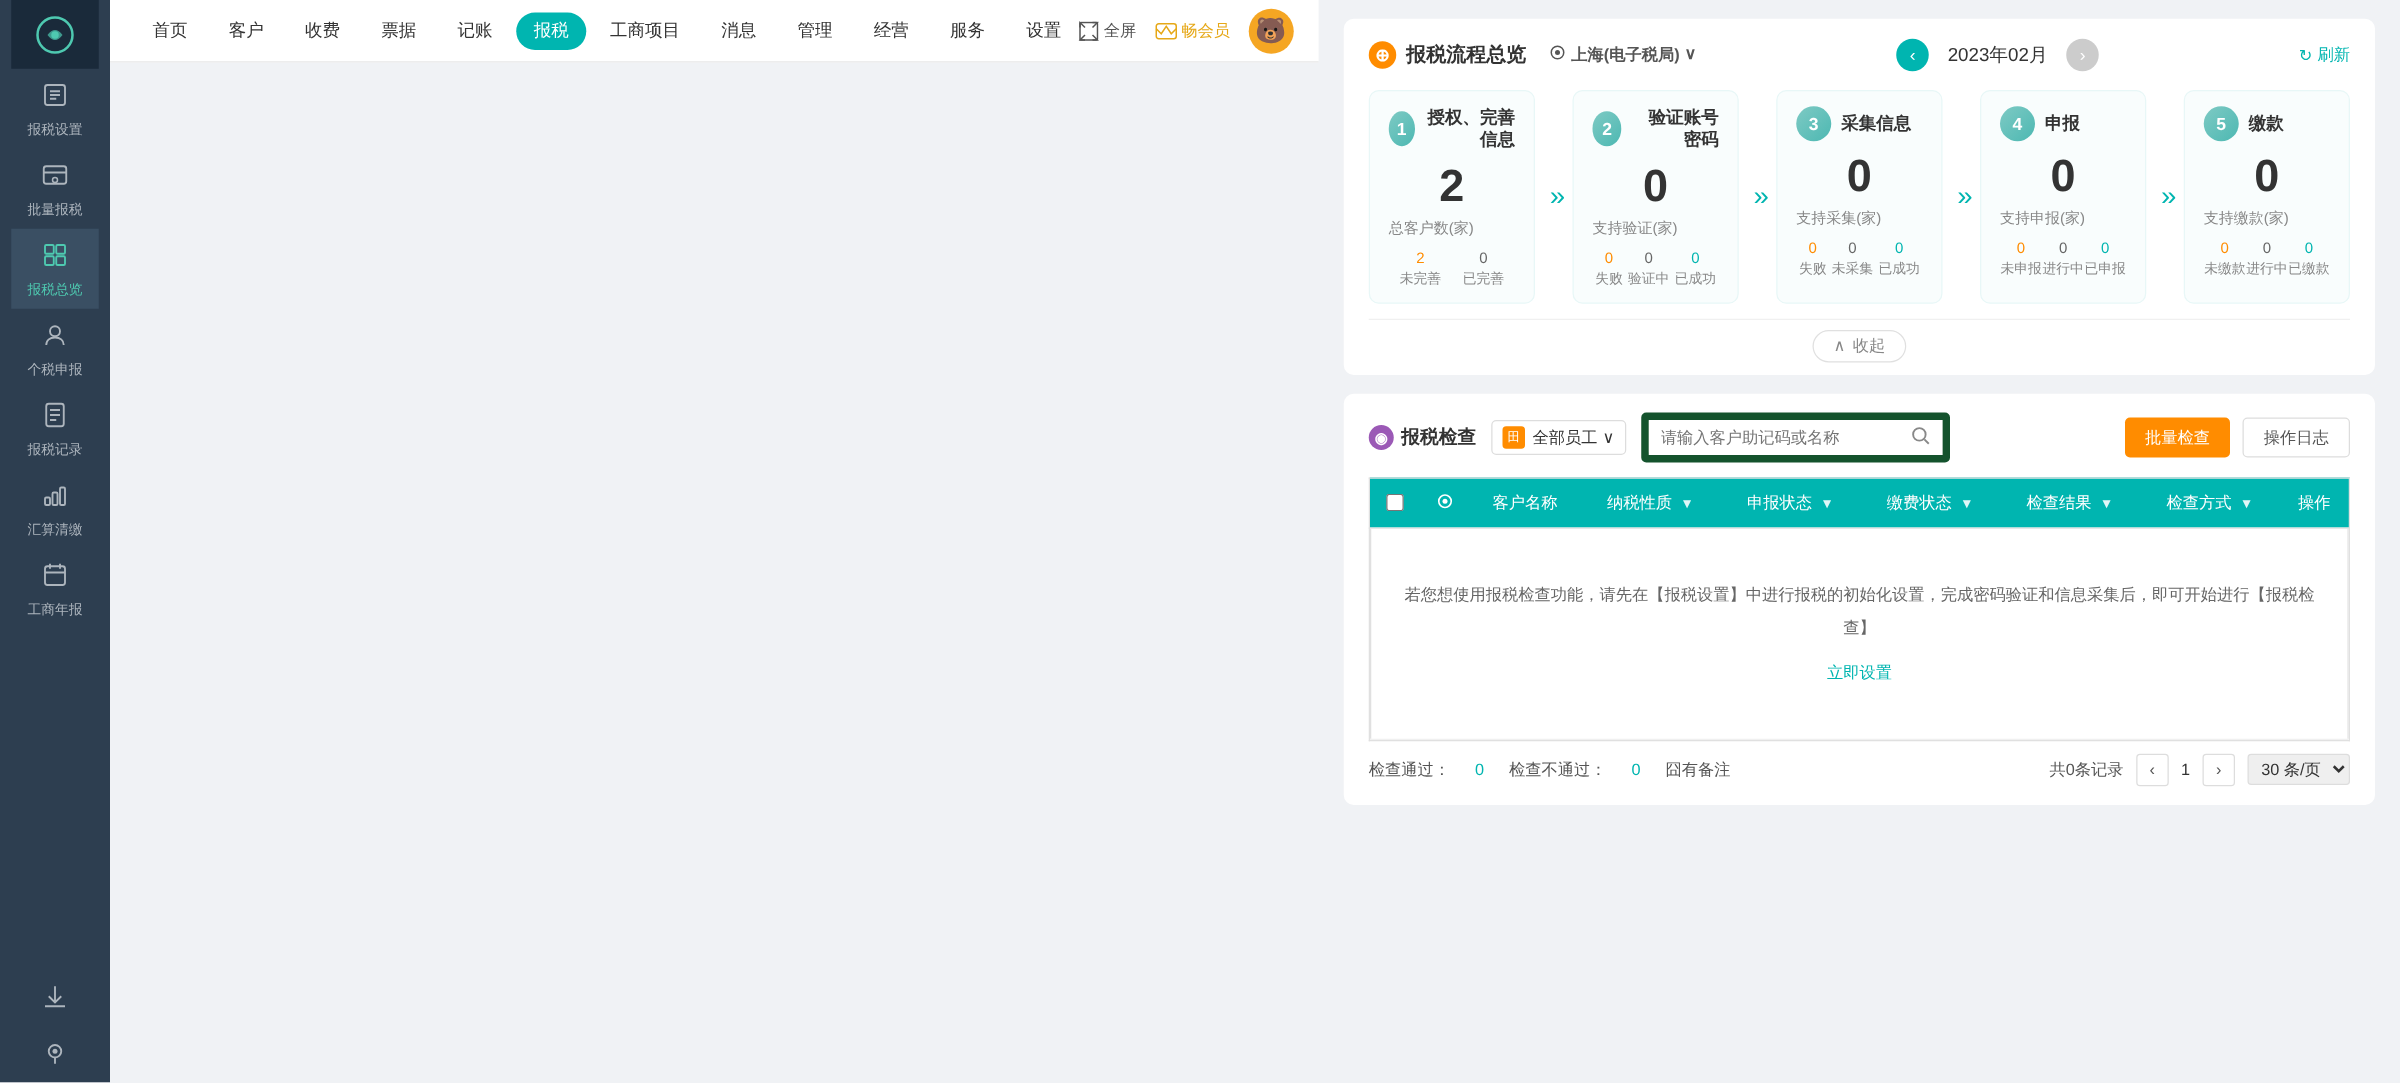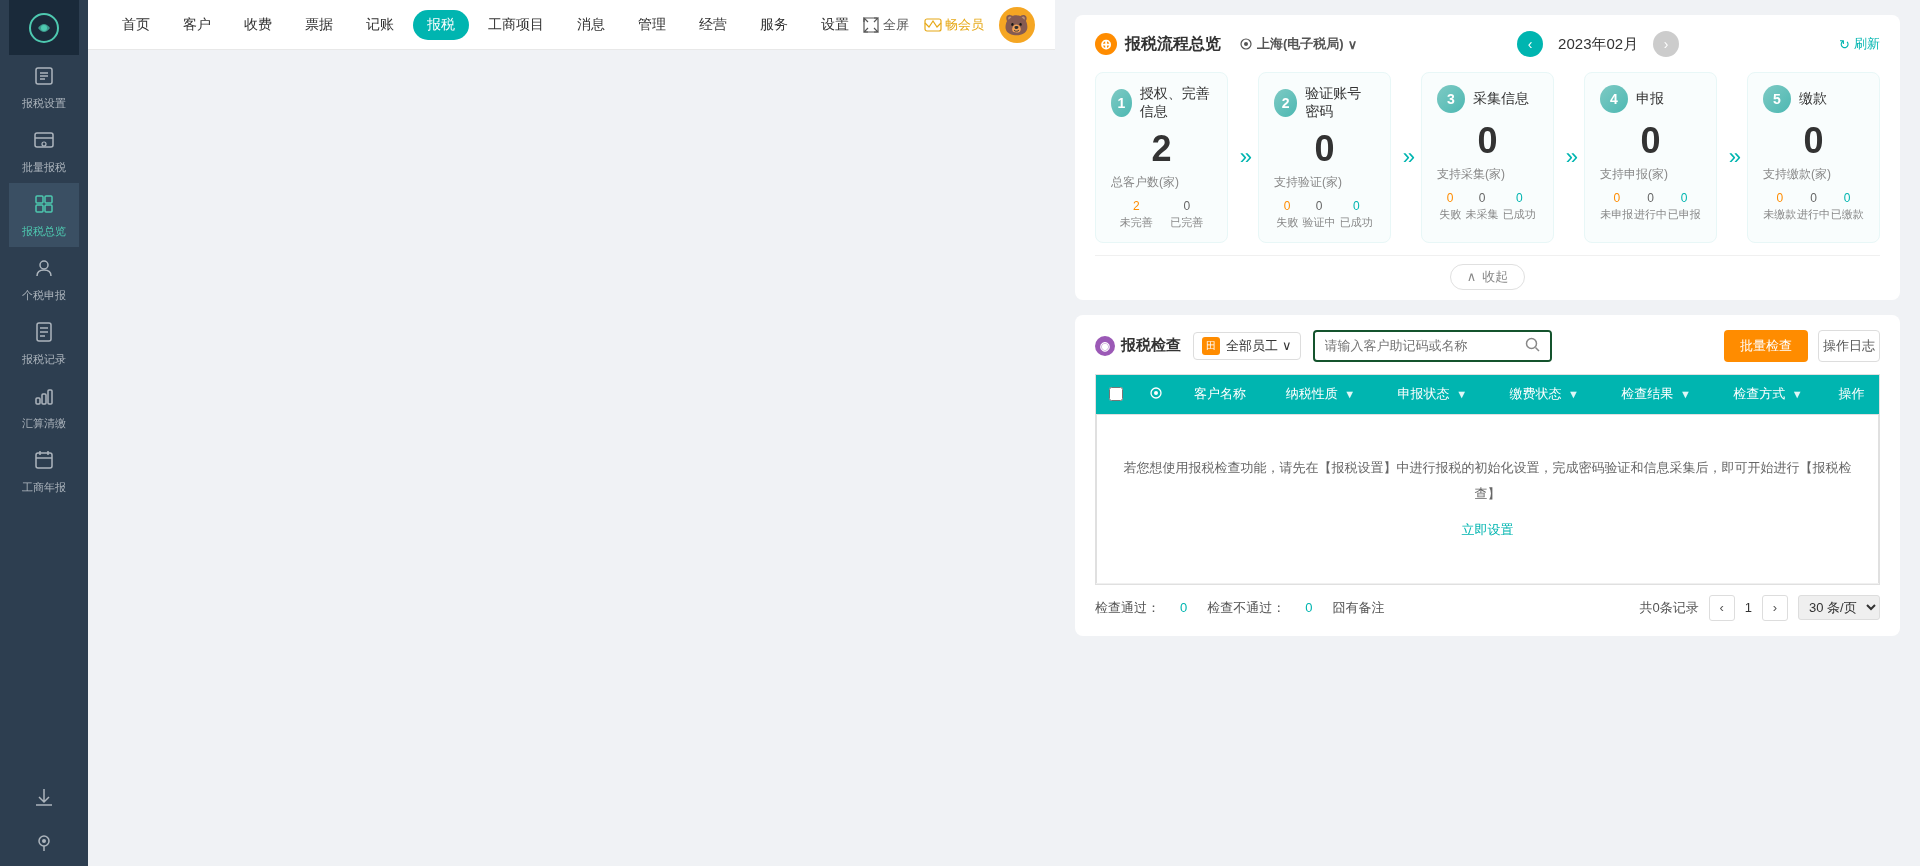--- a/index.html
+++ b/index.html
@@ -148,21 +148,21 @@
       background: #ff8c00;
       border-radius: 50%;
       display: flex;
       align-items: center;
       justify-content: center;
       color: #fff;
       font-size: 14px;
     }
     .location-tag {
       display: flex;
-      align-items: center;
+      align-items: flex-start;
       gap: 4px;
       font-size: 13px;
       color: #555;
       cursor: pointer;
       margin-left: 10px;
     }
     .date-nav {
       display: flex;
       align-items: center;
       gap: 15px;
@@ -233,21 +233,22 @@
       display: flex;
       align-items: center;
       justify-content: center;
       color: #fff;
       font-size: 14px;
       font-weight: bold;
     }
     .step-title {
       font-size: 14px;
       color: #333;
-      font-weight: 400;
+      font-weight: 700;
+      text-align: right;
     }
     .step-big-num {
       font-size: 36px;
       font-weight: bold;
       color: #333;
       text-align: center;
       line-height: 1.1;
       margin: 5px 0;
     }
     .step-sub {
@@ -343,21 +344,21 @@
       display: flex;
       align-items: center;
       justify-content: center;
       color: #fff;
       font-size: 10px;
       margin-right: 2px;
     }
     .search-box {
       display: flex;
       align-items: center;
-      border: 2px solid #14532d;
+      border: 6px solid #14532d;
       border-radius: 4px;
       overflow: hidden;
     }
     .search-input {
       border: none;
       outline: none;
       padding: 5px 10px;
       font-size: 13px;
       width: 200px;
       color: #aaa;
@@ -381,21 +382,21 @@
       border-radius: 4px;
       padding: 6px 16px;
       cursor: pointer;
       font-size: 13px;
     }
     .btn-outline {
       background: #fff;
       color: #555;
       border: 1px solid #ddd;
       border-radius: 4px;
-      padding: 6px 4px;
+      padding: 6px 16px;
       cursor: pointer;
       font-size: 13px;
     }
 
     
     .check-table {
       width: 100%;
       border-collapse: collapse;
       border: 1px solid #e0e0e0;
     }

